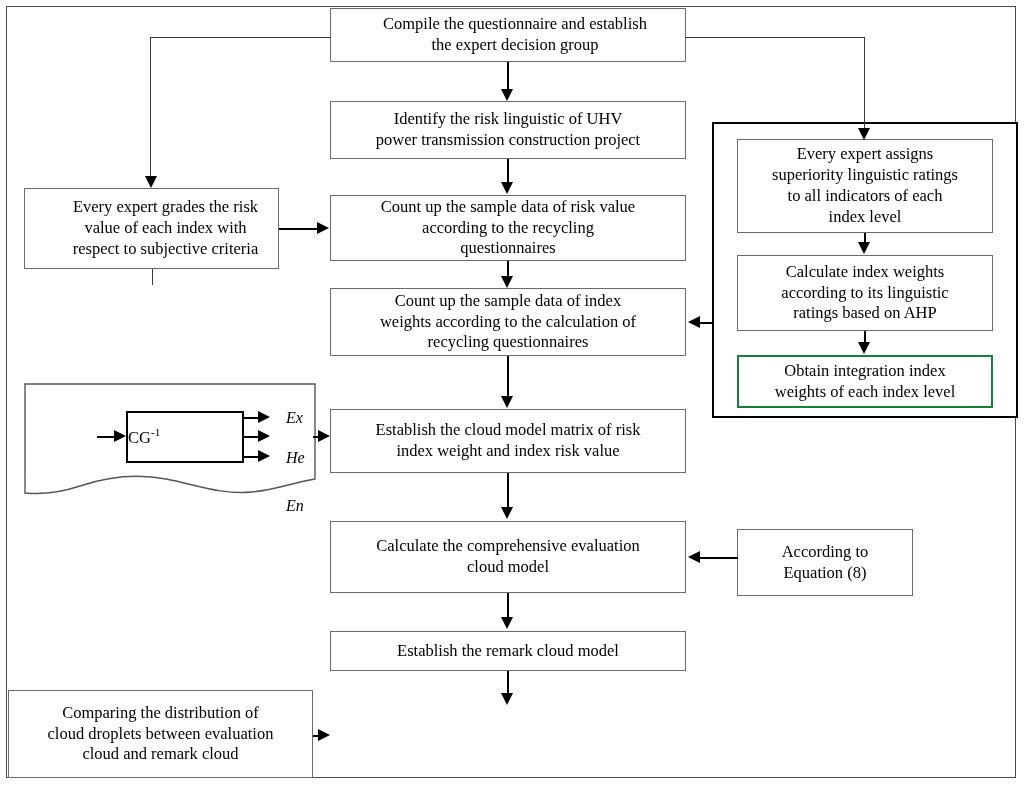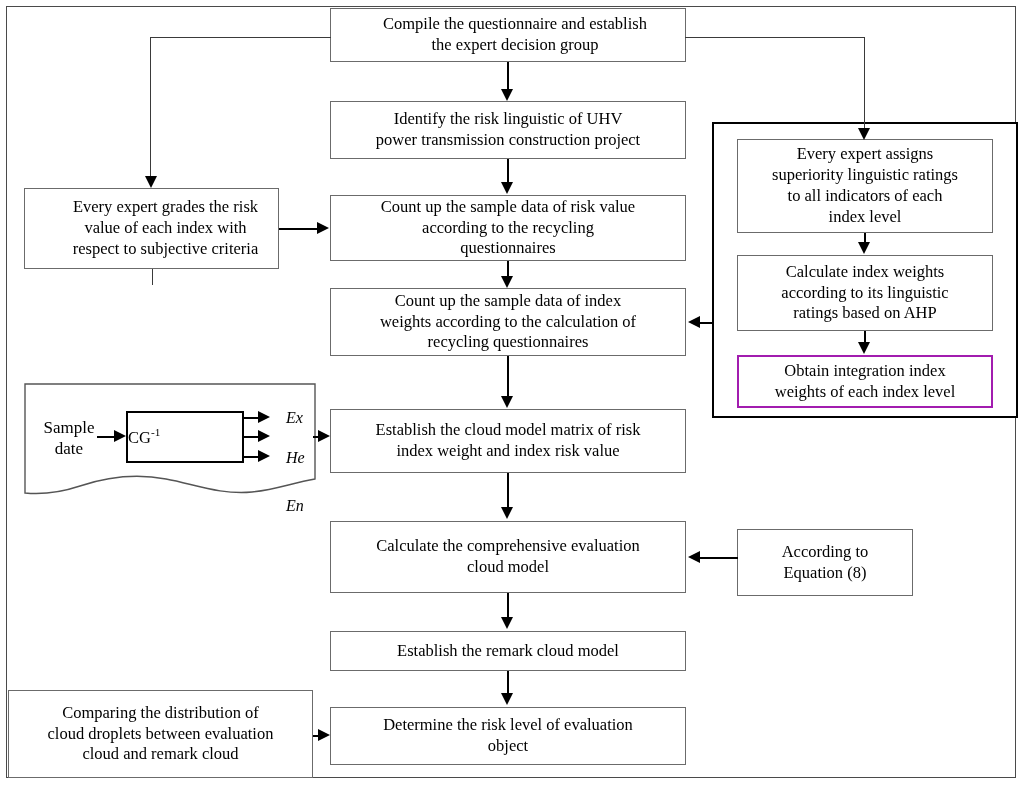--- a/index.html
+++ b/index.html
@@ -26,21 +26,21 @@
     align-items: center;
     justify-content: center;
     text-align: center;
     color: #000000;
     font-size: 16.5px;
     line-height: 1.26;
     padding: 2px 6px;
     z-index: 3;
   }
   .box.thick {
-    border: 2px solid #a21caf;
+    border: 2px solid #15803d;
   }
   .box .txt {
     display: block;
     width: 100%;
     white-space: pre-line;
   }
   
   #outer-frame {
     position: absolute;
     left: 6px;
@@ -207,24 +207,20 @@
 
   <div class="box" style="left:737px; top:529px; width:176px; height:67px;">
     <span class="txt">According to
 Equation (8)</span>
   </div>
 
   <div class="box" style="left:330px; top:631px; width:356px; height:40px;">
     <span class="txt">Establish the remark cloud model</span>
   </div>
 
-  <div class="box" style="left:330px; top:707px; width:356px; height:58px;">
-    <span class="txt">Determine the risk level of evaluation
-object</span>
-  </div>
 
   <div class="box" style="left:8px; top:690px; width:305px; height:88px;">
     <span class="txt">Comparing the distribution of
 cloud droplets between evaluation
 cloud and remark cloud</span>
   </div>
 
   <div id="cg-paper">
     <svg width="292" height="122" viewBox="0 0 292 122" xmlns="http://www.w3.org/2000/svg">
       <path d="M1,1 L291,1 L291,96
@@ -232,22 +228,20 @@
                C 196,112 170,101 142,96
                C 110,90 80,95 56,103
                C 38,109 22,112 1,110 Z" fill="#ffffff" stroke="#555555" stroke-width="1.4"></path>
     </svg>
   </div>
 
   <div id="cg-inner-box">
     <span><span>CG</span><sup>-1</sup></span>
   </div>
 
-  <div id="sample-date-lbl">Sample
-date</div>
 
   <div class="ln h" style="left:97px; top:436px; width:19px;"></div>
   <div class="arrow right" style="left:114px; top:430px;"></div>
 
   <div class="ln h" style="left:244px; top:417px; width:16px;"></div>
   <div class="arrow right" style="left:258px; top:411px;"></div>
 
   <div class="ln h" style="left:244px; top:436px; width:16px;"></div>
   <div class="arrow right" style="left:258px; top:430px;"></div>
 

